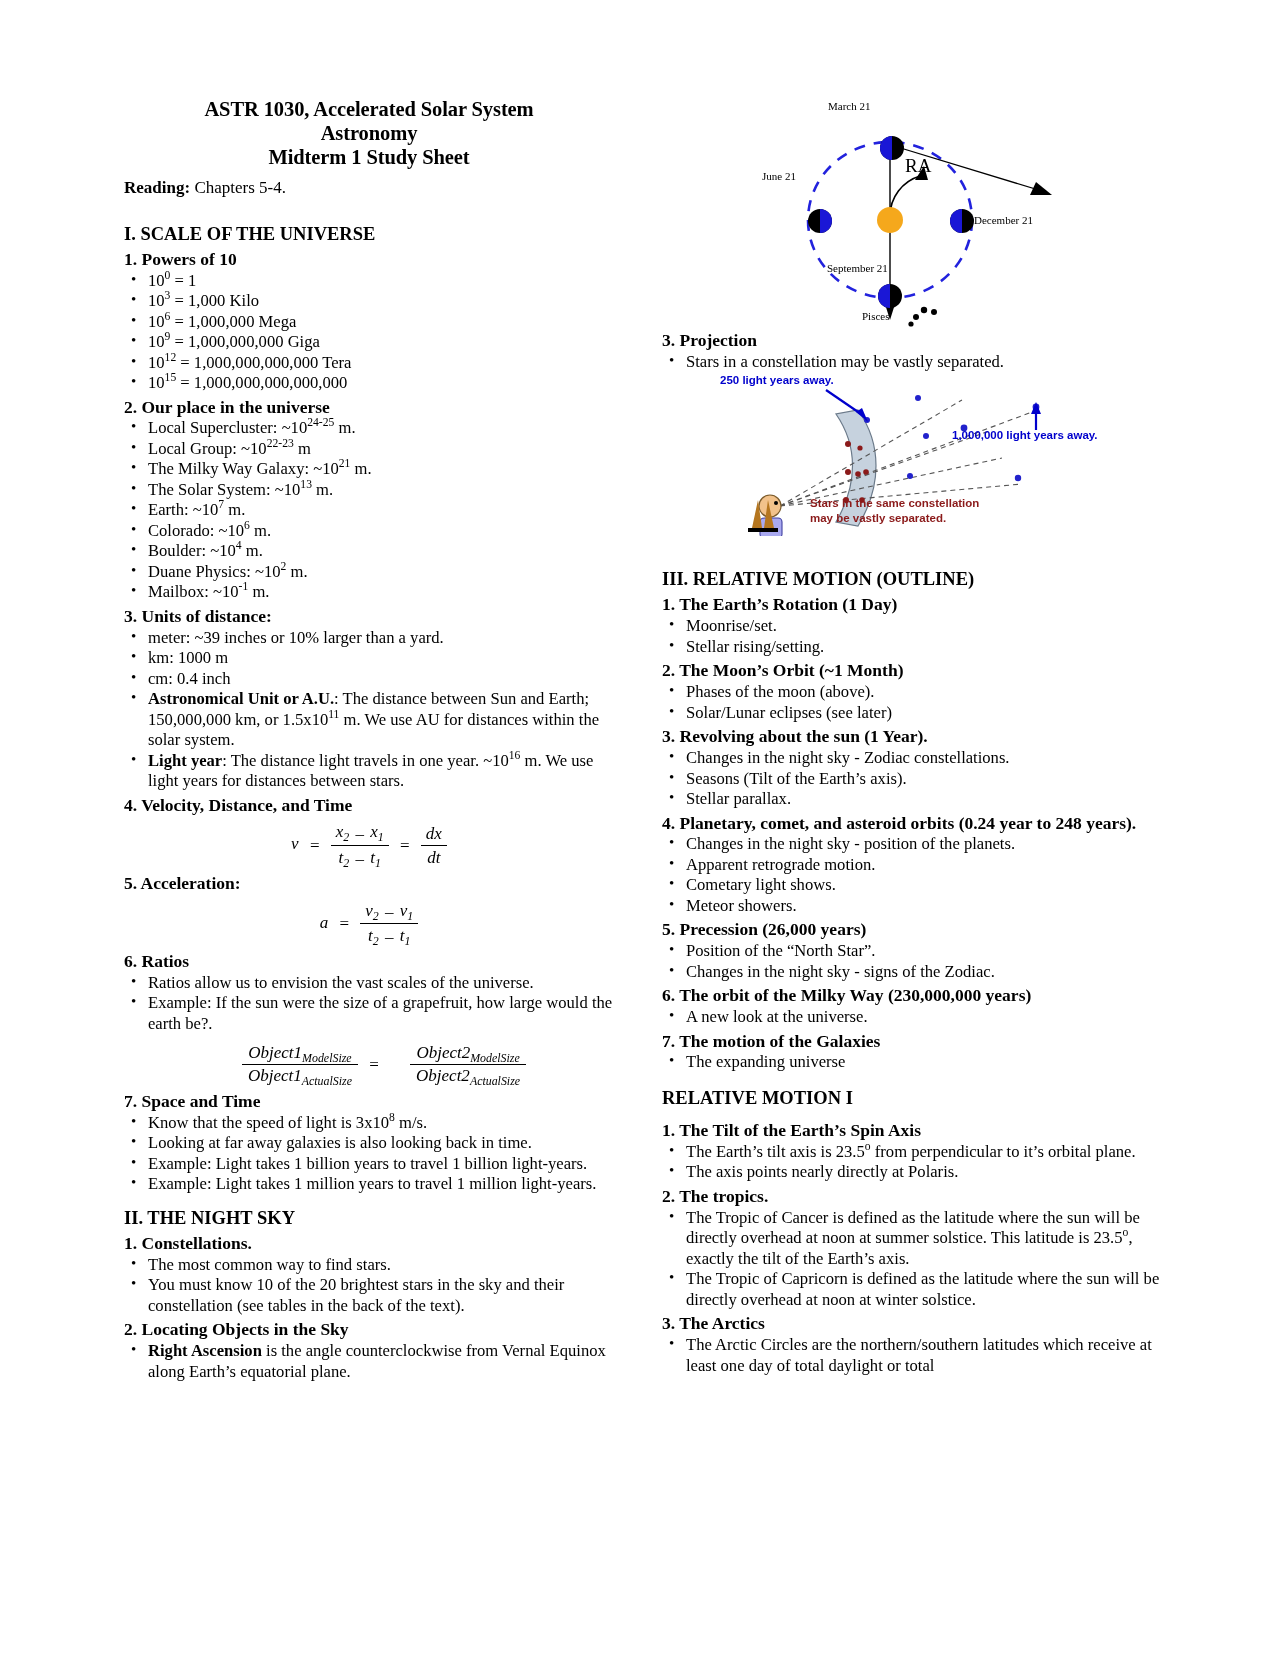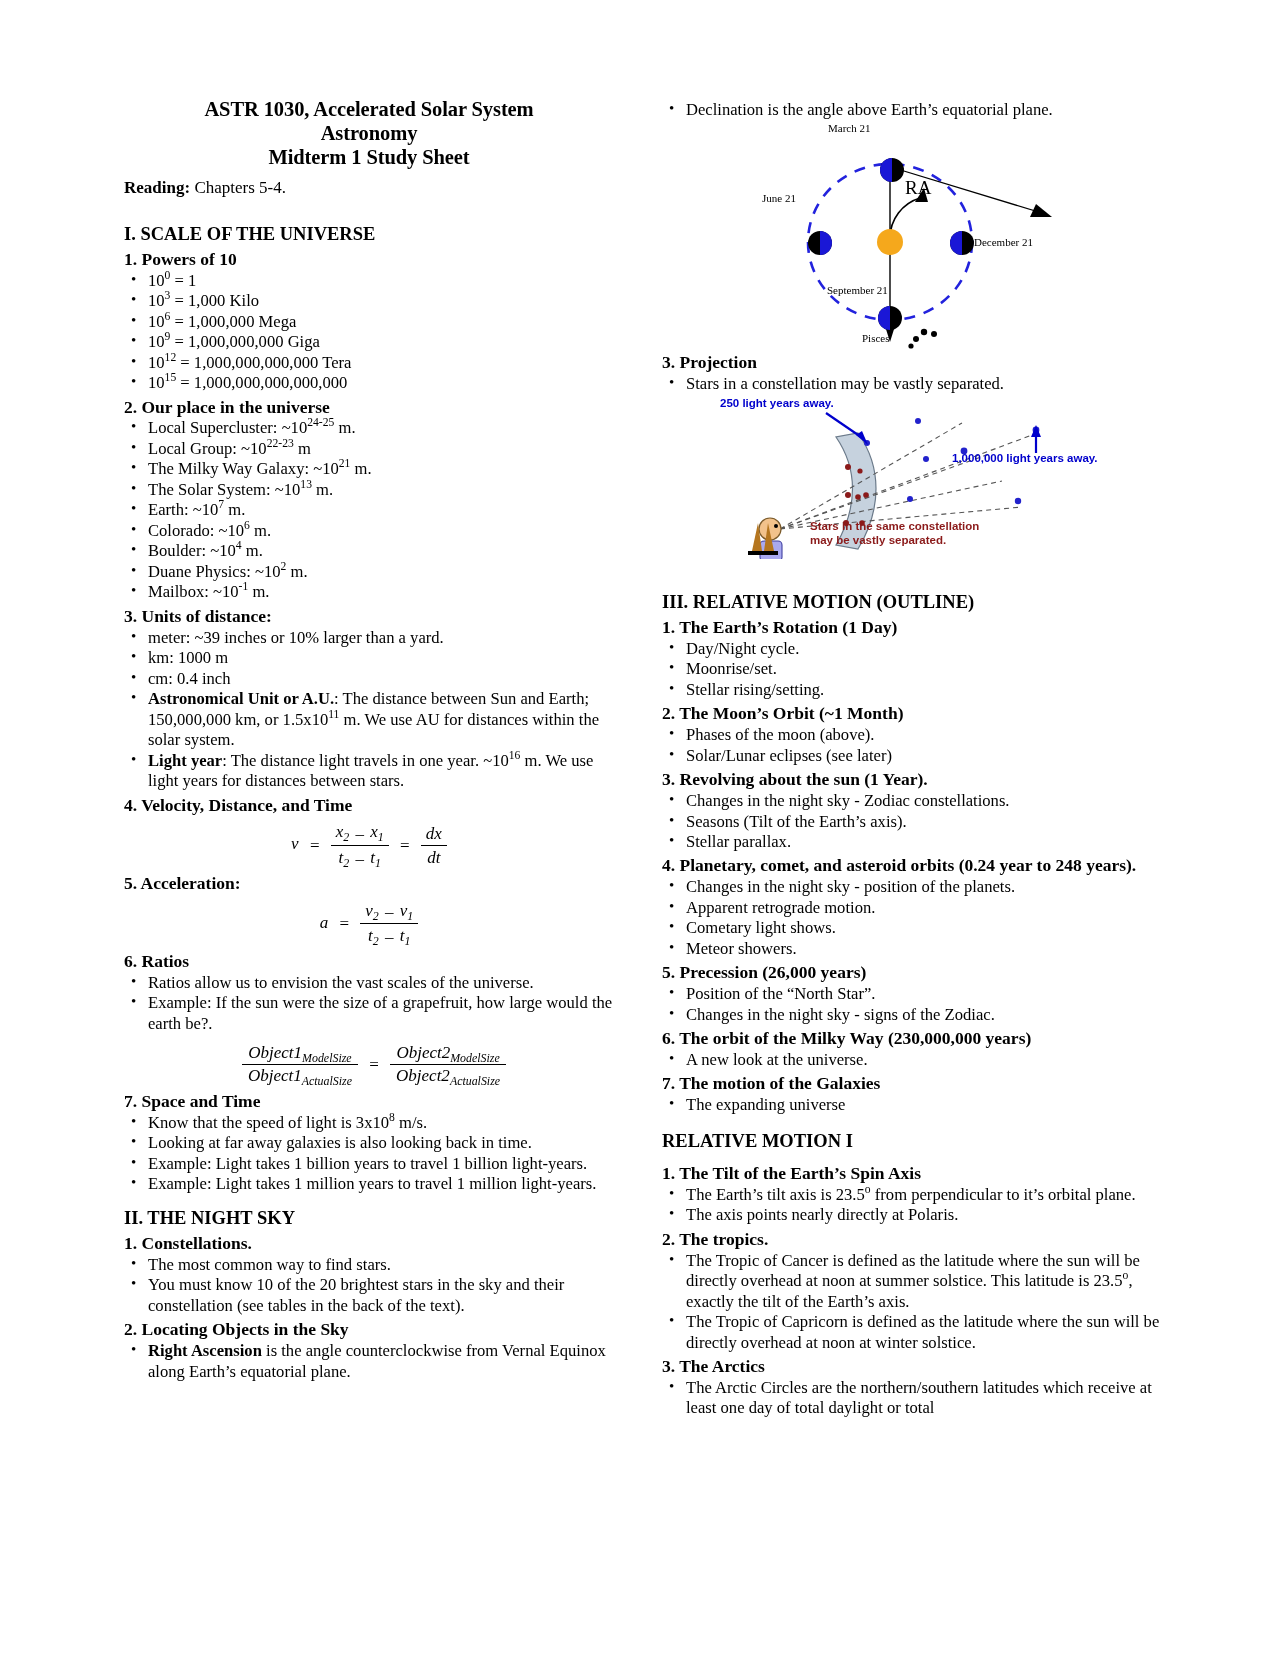--- a/index.html
+++ b/index.html
@@ -109,21 +109,21 @@
   .var { font-style: italic; }
 
   .eq-ratio {
     text-align: center;
     font-style: italic;
     font-size: 17px;
     margin: 8px 0 4px 0;
     padding-left: 10px;
   }
   .eq-ratio .frac .num,
-  .eq-ratio .frac .den { padding: 1px 6px; }
+  .eq-ratio .frac .den { padding: 1px 6px; margin-left: 20px; }
   .eq-ratio .frac .num { border-bottom: 1.1px solid #000; }
 
   
   .fig { position: relative; }
   .fig svg { display:block; }
   .figtext {
     font-family: "Liberation Serif", serif;
     font-size: 11px;
   }
   .figtext-b {
@@ -296,23 +296,20 @@
       </ul>
       <h3 class="sub">2. Locating Objects in the Sky</h3>
       <ul class="bul">
         <li><b>Right Ascension</b><span> is the angle counterclockwise from Vernal Equinox along Earth’s equatorial plane.</span></li>
       </ul>
 
     </div>
 
     <div class="col col-right">
 
-      <ul class="bul" style="margin-top:2px">
-        <li>Declination is the angle above Earth’s equatorial plane.</li>
-      </ul>
 
       <div class="fig">
         <svg width="500" height="230" viewBox="0 0 500 230">
 
           <ellipse cx="228" cy="122" rx="82" ry="78" fill="none" stroke="#2222DD" stroke-width="2.6" stroke-dasharray="11 9"></ellipse>
 
           <line x1="228" y1="46" x2="228" y2="212" stroke="#000" stroke-width="1.4"></line>
           <polygon points="228,222 223,206 233,206" fill="#000"></polygon>
 
           <line x1="232" y1="48" x2="380" y2="93" stroke="#000" stroke-width="1.3"></line>
@@ -407,21 +404,20 @@
       <svg width="120" height="34" viewBox="0 0 120 34" style="position:relative; top:-36px; left:-4px; display:block;">
         <path d="M 100 0 L 94 28 L 104 28 Z" fill="#B5761F"></path>
         <path d="M 110 0 L 116 28 L 106 28 Z" fill="#B5761F"></path>
         <rect x="90" y="28" width="30" height="4" fill="#000"></rect>
       </svg>
 
       <div style="margin-top:-26px">
         <h2 class="sec">III. RELATIVE MOTION (OUTLINE)</h2>
         <h3 class="sub">1. The Earth’s Rotation (1 Day)</h3>
         <ul class="bul">
-          <li>Day/Night cycle.</li>
           <li>Moonrise/set.</li>
           <li>Stellar rising/setting.</li>
         </ul>
 
         <h3 class="sub">2. The Moon’s Orbit (~1 Month)</h3>
         <ul class="bul">
           <li>Phases of the moon (above).</li>
           <li>Solar/Lunar eclipses (see later)</li>
         </ul>
 

